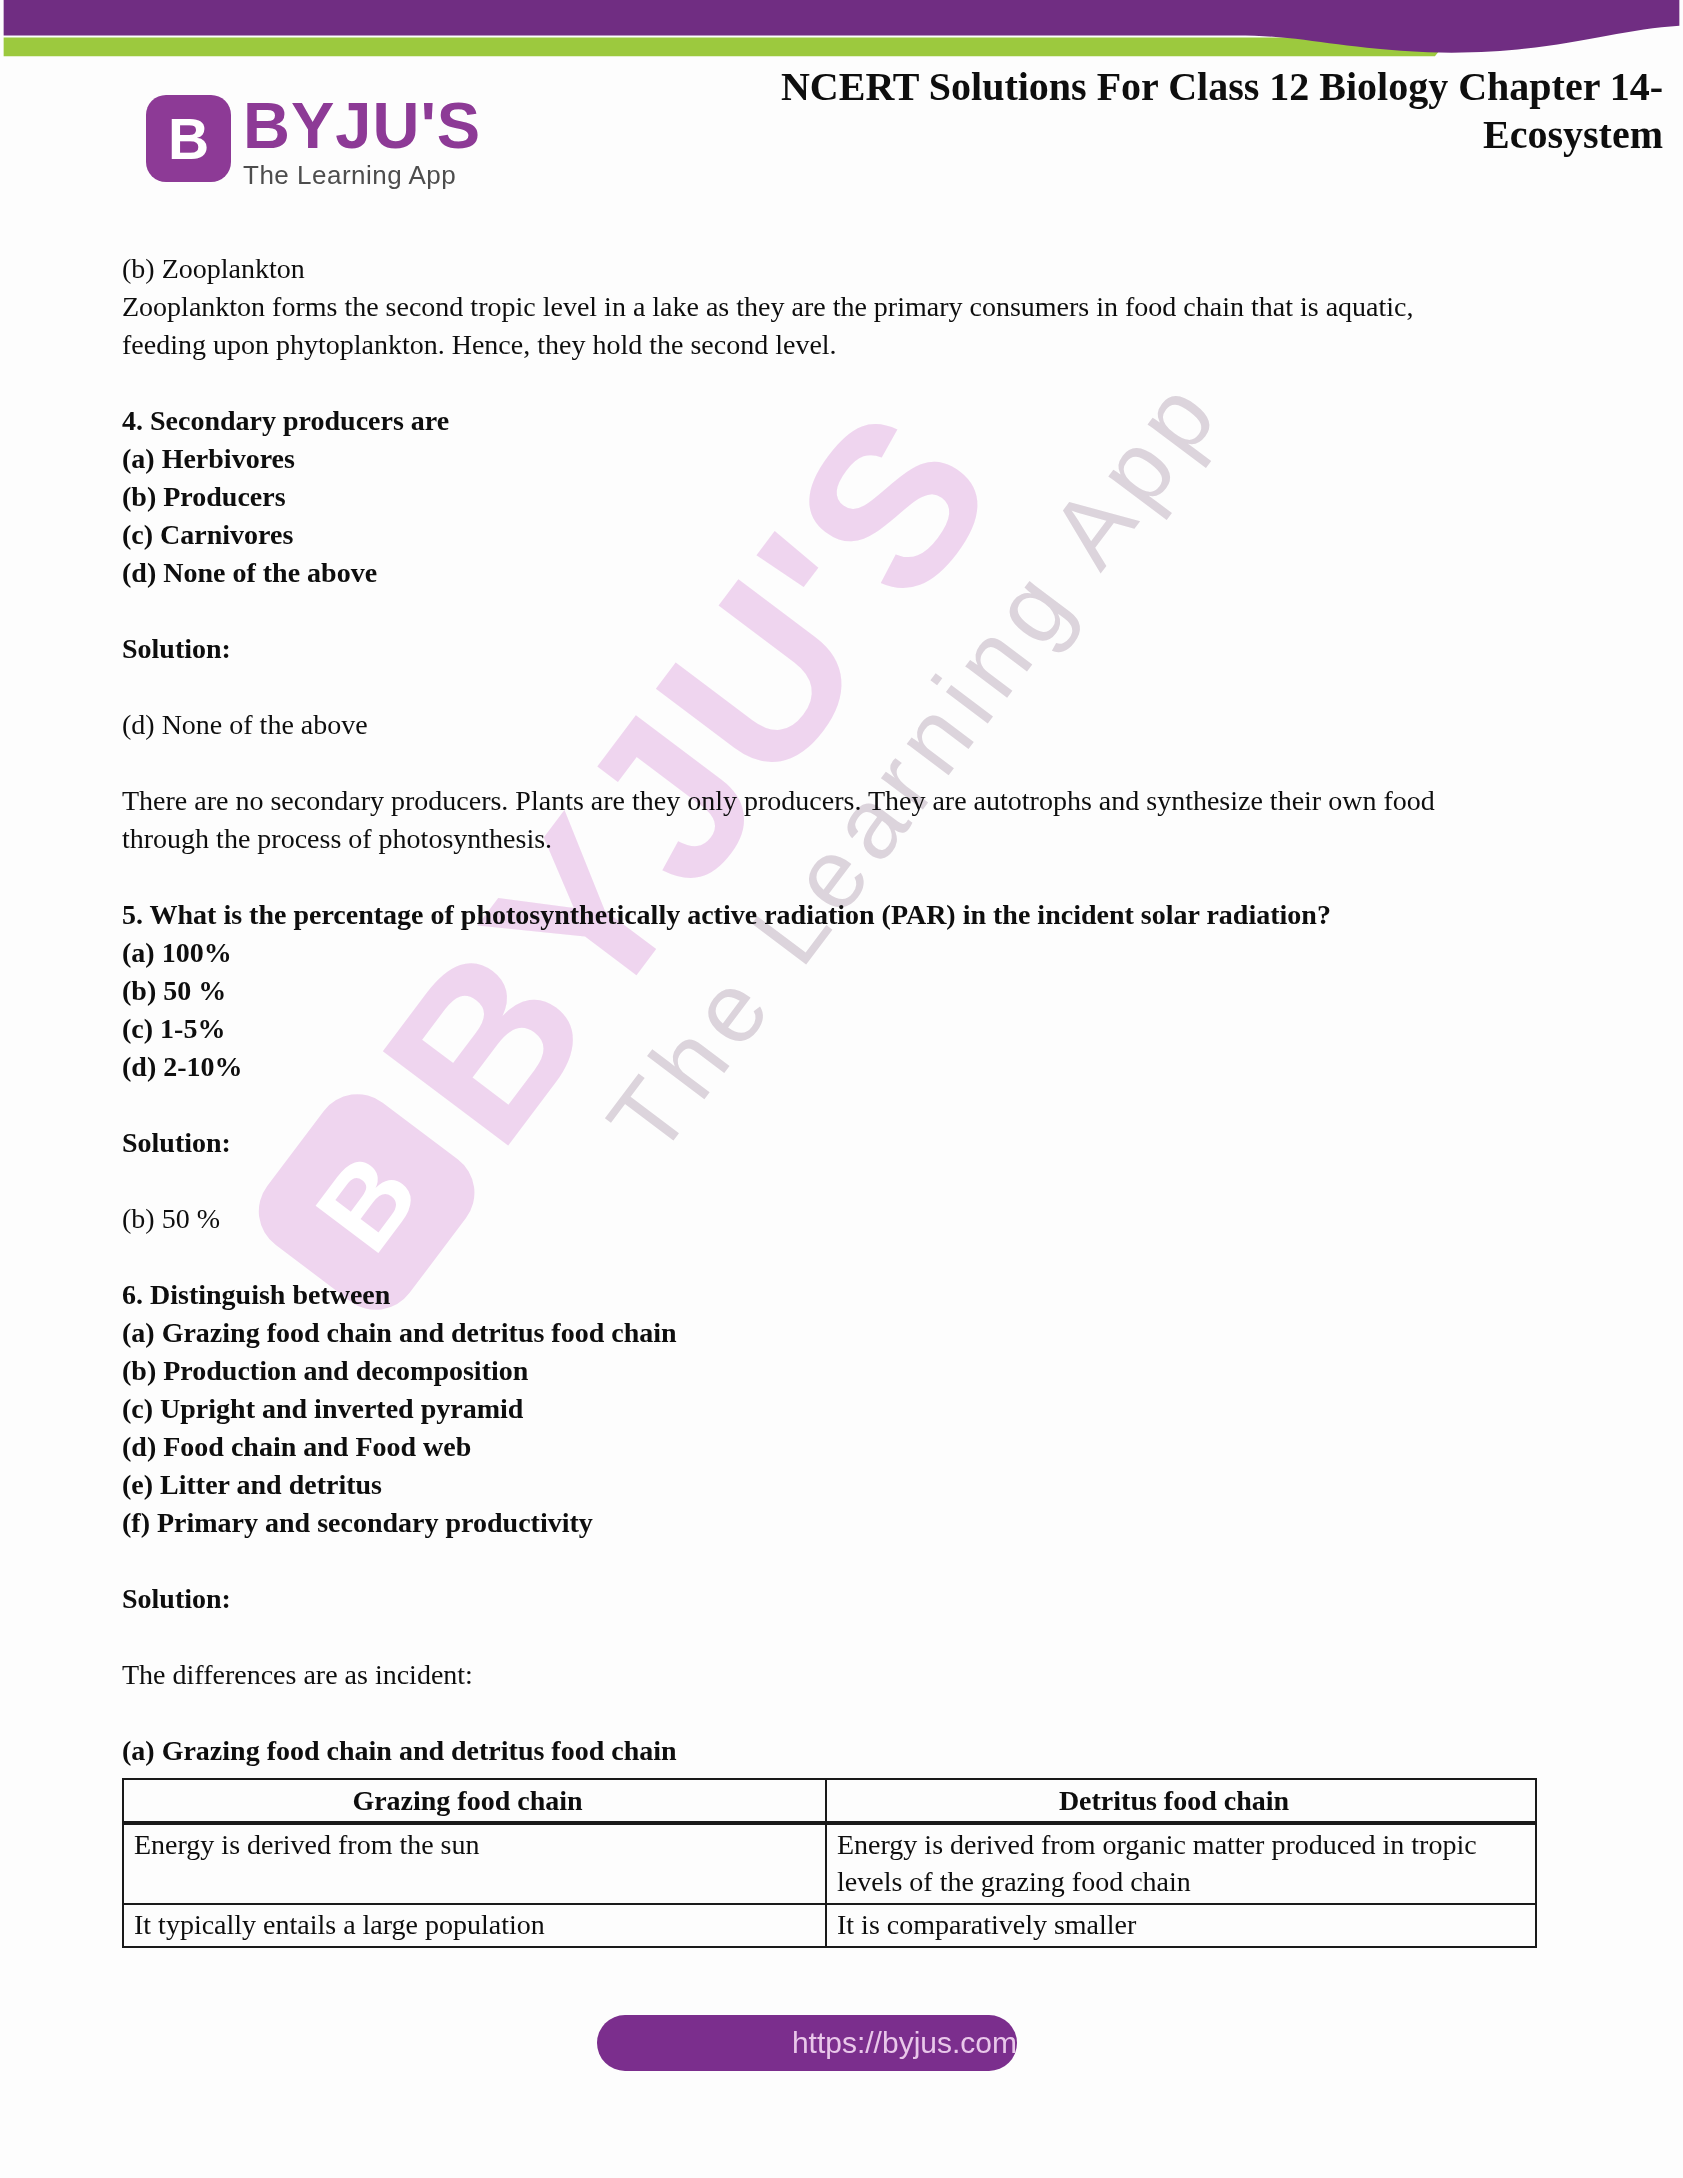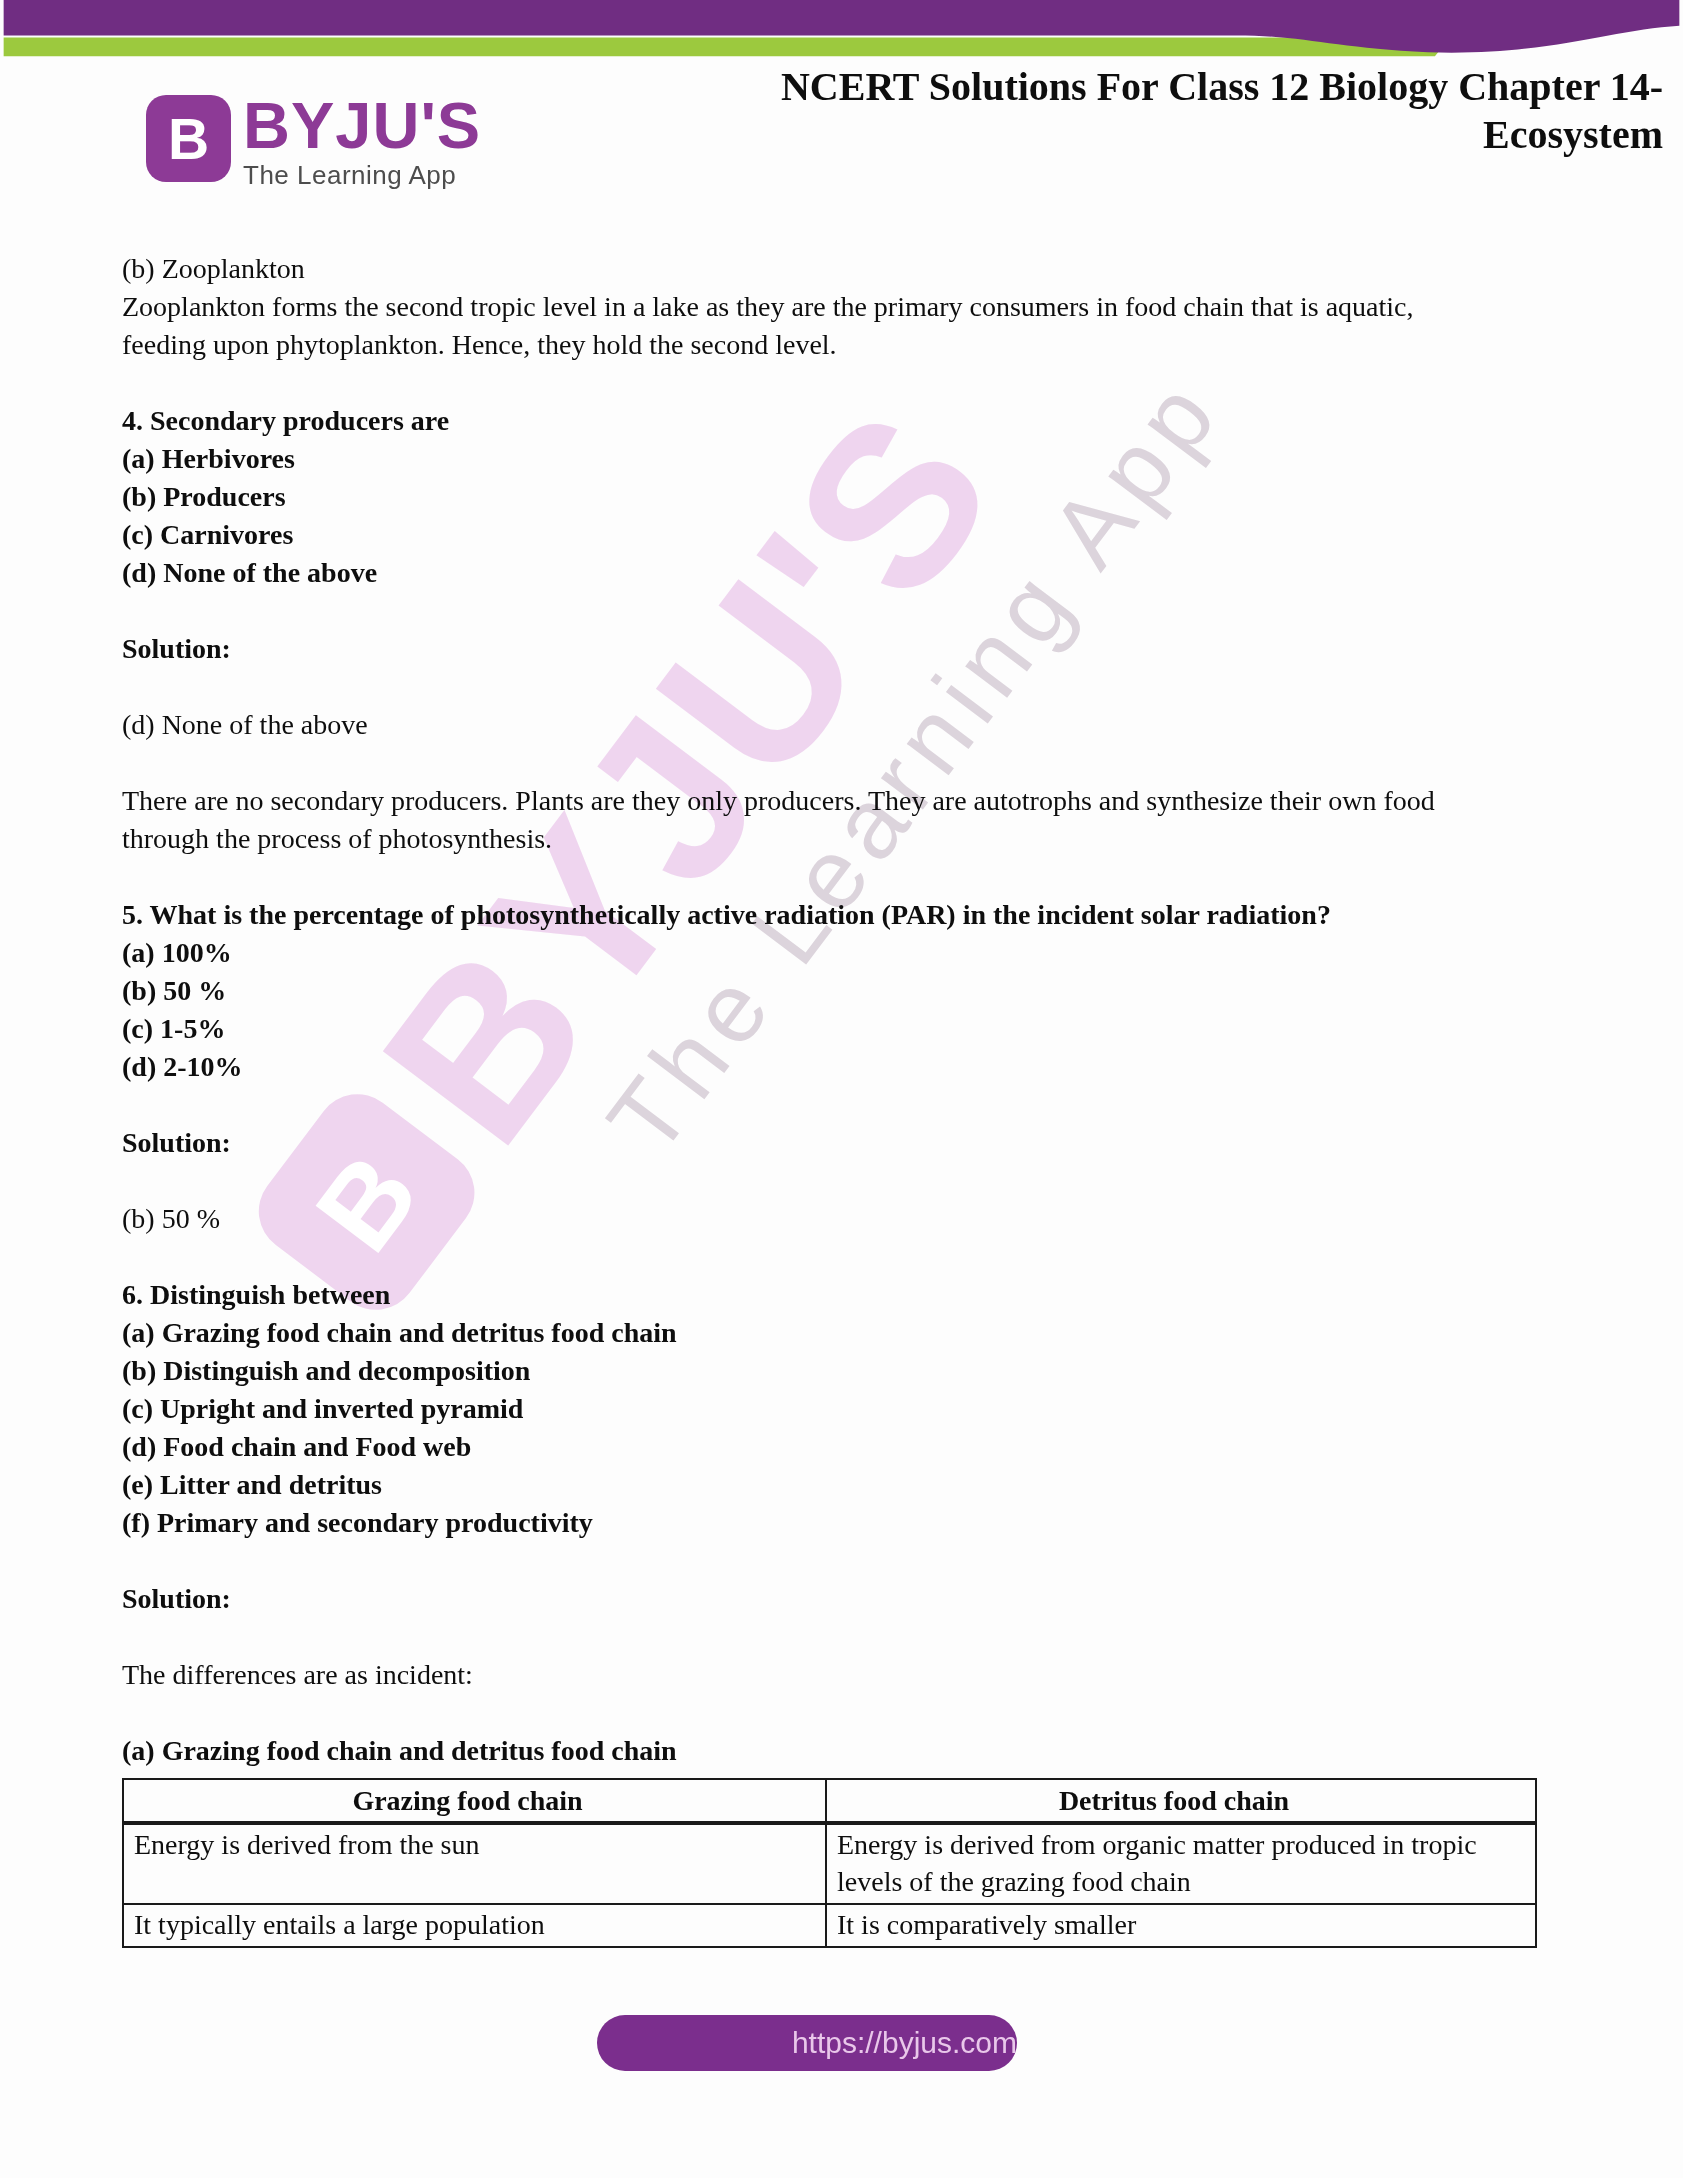--- a/index.html
+++ b/index.html
@@ -186,21 +186,21 @@
     <p class="line bold">Solution:</p>
 
     <div class="blank"></div>
 
     <p class="line">(b) 50 %</p>
 
     <div class="blank"></div>
 
     <p class="line bold">6. Distinguish between</p>
     <p class="line bold">(a) Grazing food chain and detritus food chain</p>
-    <p class="line bold">(b) Distinguish and decomposition</p>
+    <p class="line bold">(b) Production and decomposition</p>
     <p class="line bold">(c) Upright and inverted pyramid</p>
     <p class="line bold">(d) Food chain and Food web</p>
     <p class="line bold">(e) Litter and detritus</p>
     <p class="line bold">(f) Primary and secondary productivity</p>
 
     <div class="blank"></div>
 
     <p class="line bold">Solution:</p>
 
     <div class="blank"></div>

